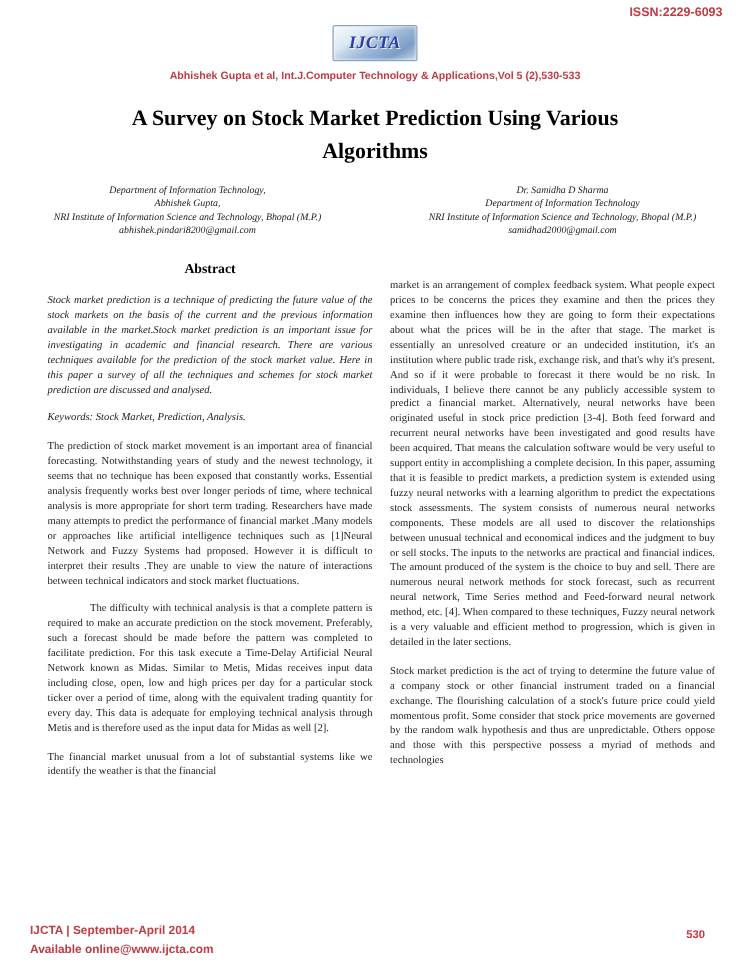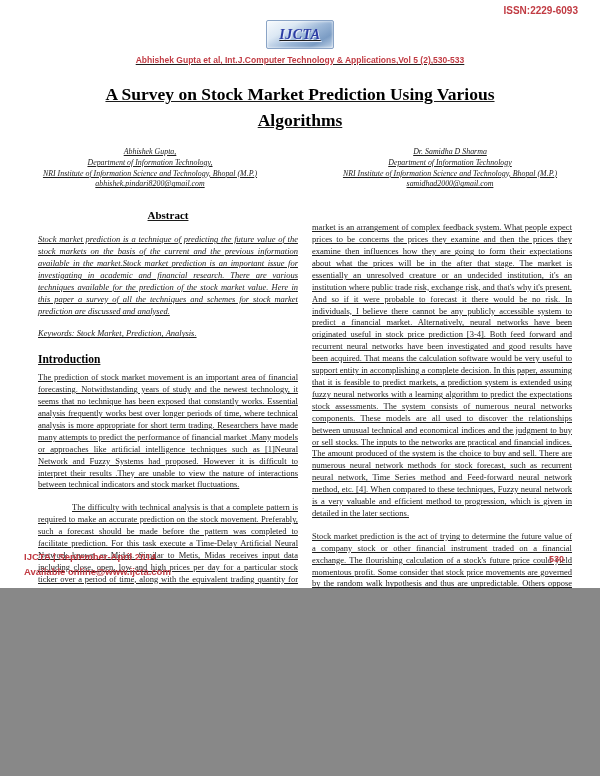--- a/index.html
+++ b/index.html
@@ -1,19 +1,19 @@
 <!DOCTYPE html>
 <html><head>
 <meta charset="utf-8">
 <style>
   html,body { margin:0; padding:0; background:#888; }
   .page {
-    width:600px; height:588px; margin:0 auto; background:#ffffff;
+    width:600px; height:776px; margin:0 auto; background:#ffffff;
     position:relative; overflow:hidden;
-    font-family:"Liberation Serif", serif; color:#1c1c1c;text-decoration:underline;
+    font-family:"Liberation Serif", serif; color:#1c1c1c;
   }
   .red { color:#c13b43; }
   .issn {
     position:absolute; top:5px; right:22px;
     font-family:"Liberation Sans", sans-serif; font-weight:bold; font-size:10px;
   }
   .logo-wrap { display:flex; justify-content:center; padding-top:20px; }
   .logo {
     width:66px; height:27px;
     background:linear-gradient(150deg,#f7fafd 0%,#dce8f4 30%,#9db8d8 55%,#7b9cc4 78%,#c3d5e9 100%);
@@ -68,40 +68,39 @@
       <span class="logo-text">IJCTA</span>
     </div>
   </div>
 
   <div class="citation red">Abhishek Gupta et al, Int.J.Computer Technology &amp; Applications,Vol 5 (2),530-533</div>
 
   <h1 class="title">A Survey on Stock Market Prediction Using Various Algorithms</h1>
 
   <div class="authors">
     <div class="author">
+      <div>Department of Information Technology,</div>
       <div>Abhishek Gupta,</div>
-      <div>Department of Information Technology,</div>
       <div>NRI Institute of Information Science and Technology, Bhopal (M.P.)</div>
       <div>abhishek.pindari8200@gmail.com</div>
     </div>
     <div class="author">
       <div>Dr. Samidha D Sharma</div>
       <div>Department of Information Technology</div>
       <div>NRI Institute of Information Science and Technology, Bhopal (M.P.)</div>
       <div>samidhad2000@gmail.com</div>
     </div>
   </div>
 
   <div class="cols">
 
     <div class="col">
       <div class="abstract-h">Abstract</div>
       <p class="abstract-text">Stock market prediction is a technique of predicting the future value of the stock markets on the basis of the current and the previous information available in the market.Stock market prediction is an important issue for investigating in academic and financial research. There are various techniques available for the prediction of the stock market value. Here in this paper a survey of all the techniques and schemes for stock market prediction are discussed and analysed.</p>
       <p class="keywords">Keywords: Stock Market, Prediction, Analysis.</p>
-      <div class="intro-h">Introduction</div>
       <p>The prediction of stock market movement is an important area of financial forecasting. Notwithstanding years of study and the newest technology, it seems that no technique has been exposed that constantly works. Essential analysis frequently works best over longer periods of time, where technical analysis is more appropriate for short term trading. Researchers have made many attempts to predict the performance of financial market .Many models or approaches like artificial intelligence techniques such as [1]Neural Network and Fuzzy Systems had proposed. However it is difficult to interpret their results .They are unable to view the nature of interactions between technical indicators and stock market fluctuations.</p>
       <p class="indent">The difficulty with technical analysis is that a complete pattern is required to make an accurate prediction on the stock movement. Preferably, such a forecast should be made before the pattern was completed to facilitate prediction. For this task execute a Time-Delay Artificial Neural Network known as Midas. Similar to Metis, Midas receives input data including close, open, low and high prices per day for a particular stock ticker over a period of time, along with the equivalent trading quantity for every day. This data is adequate for employing technical analysis through Metis and is therefore used as the input data for Midas as well [2].</p>
       <p>The financial market unusual from a lot of substantial systems like we identify the weather is that the financial</p>
     </div>
 
     <div class="col rcol">
       <p>market is an arrangement of complex feedback system. What people expect prices to be concerns the prices they examine and then the prices they examine then influences how they are going to form their expectations about what the prices will be in the after that stage. The market is essentially an unresolved creature or an undecided institution, it's an institution where public trade risk, exchange risk, and that's why it's present. And so if it were probable to forecast it there would be no risk. In individuals, I believe there cannot be any publicly accessible system to predict a financial market. Alternatively, neural networks have been originated useful in stock price prediction [3-4]. Both feed forward and recurrent neural networks have been investigated and good results have been acquired. That means the calculation software would be very useful to support entity in accomplishing a complete decision. In this paper, assuming that it is feasible to predict markets, a prediction system is extended using fuzzy neural networks with a learning algorithm to predict the expectations stock assessments. The system consists of numerous neural networks components. These models are all used to discover the relationships between unusual technical and economical indices and the judgment to buy or sell stocks. The inputs to the networks are practical and financial indices. The amount produced of the system is the choice to buy and sell. There are numerous neural network methods for stock forecast, such as recurrent neural network, Time Series method and Feed-forward neural network method, etc. [4]. When compared to these techniques, Fuzzy neural network is a very valuable and efficient method to progression, which is given in detailed in the later sections.</p>
       <p>Stock market prediction is the act of trying to determine the future value of a company stock or other financial instrument traded on a financial exchange. The flourishing calculation of a stock's future price could yield momentous profit. Some consider that stock price movements are governed by the random walk hypothesis and thus are unpredictable. Others oppose and those with this perspective possess a myriad of methods and technologies</p>
     </div>
 

